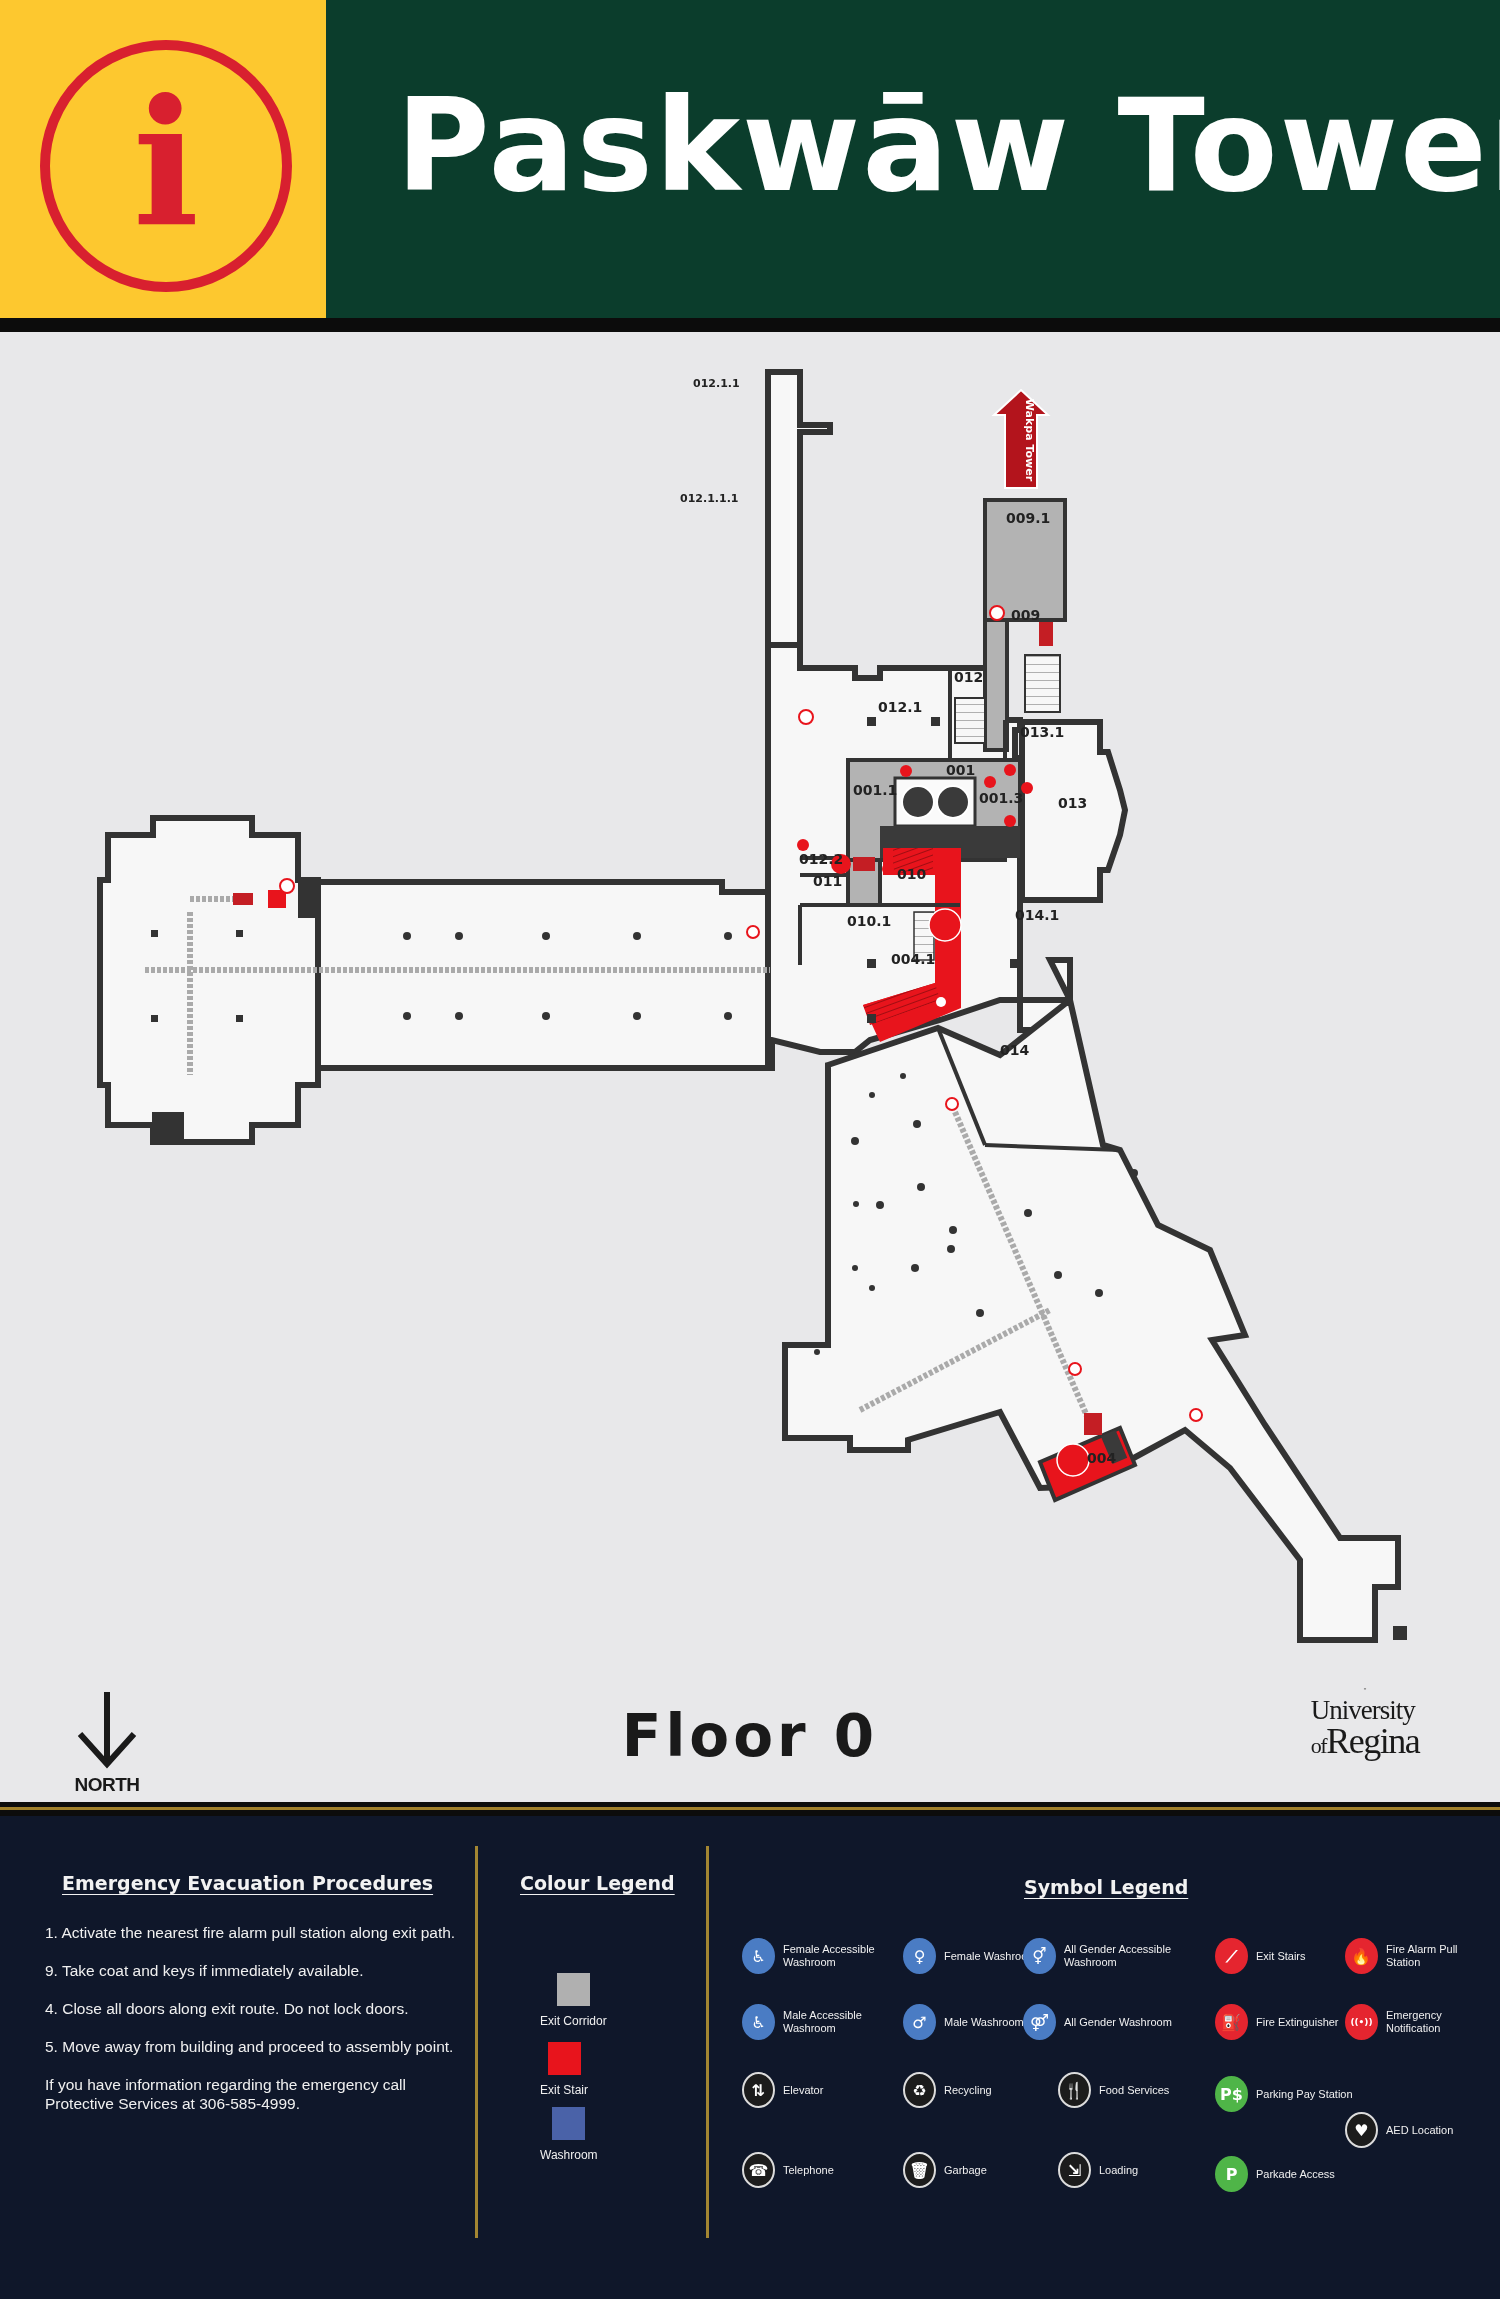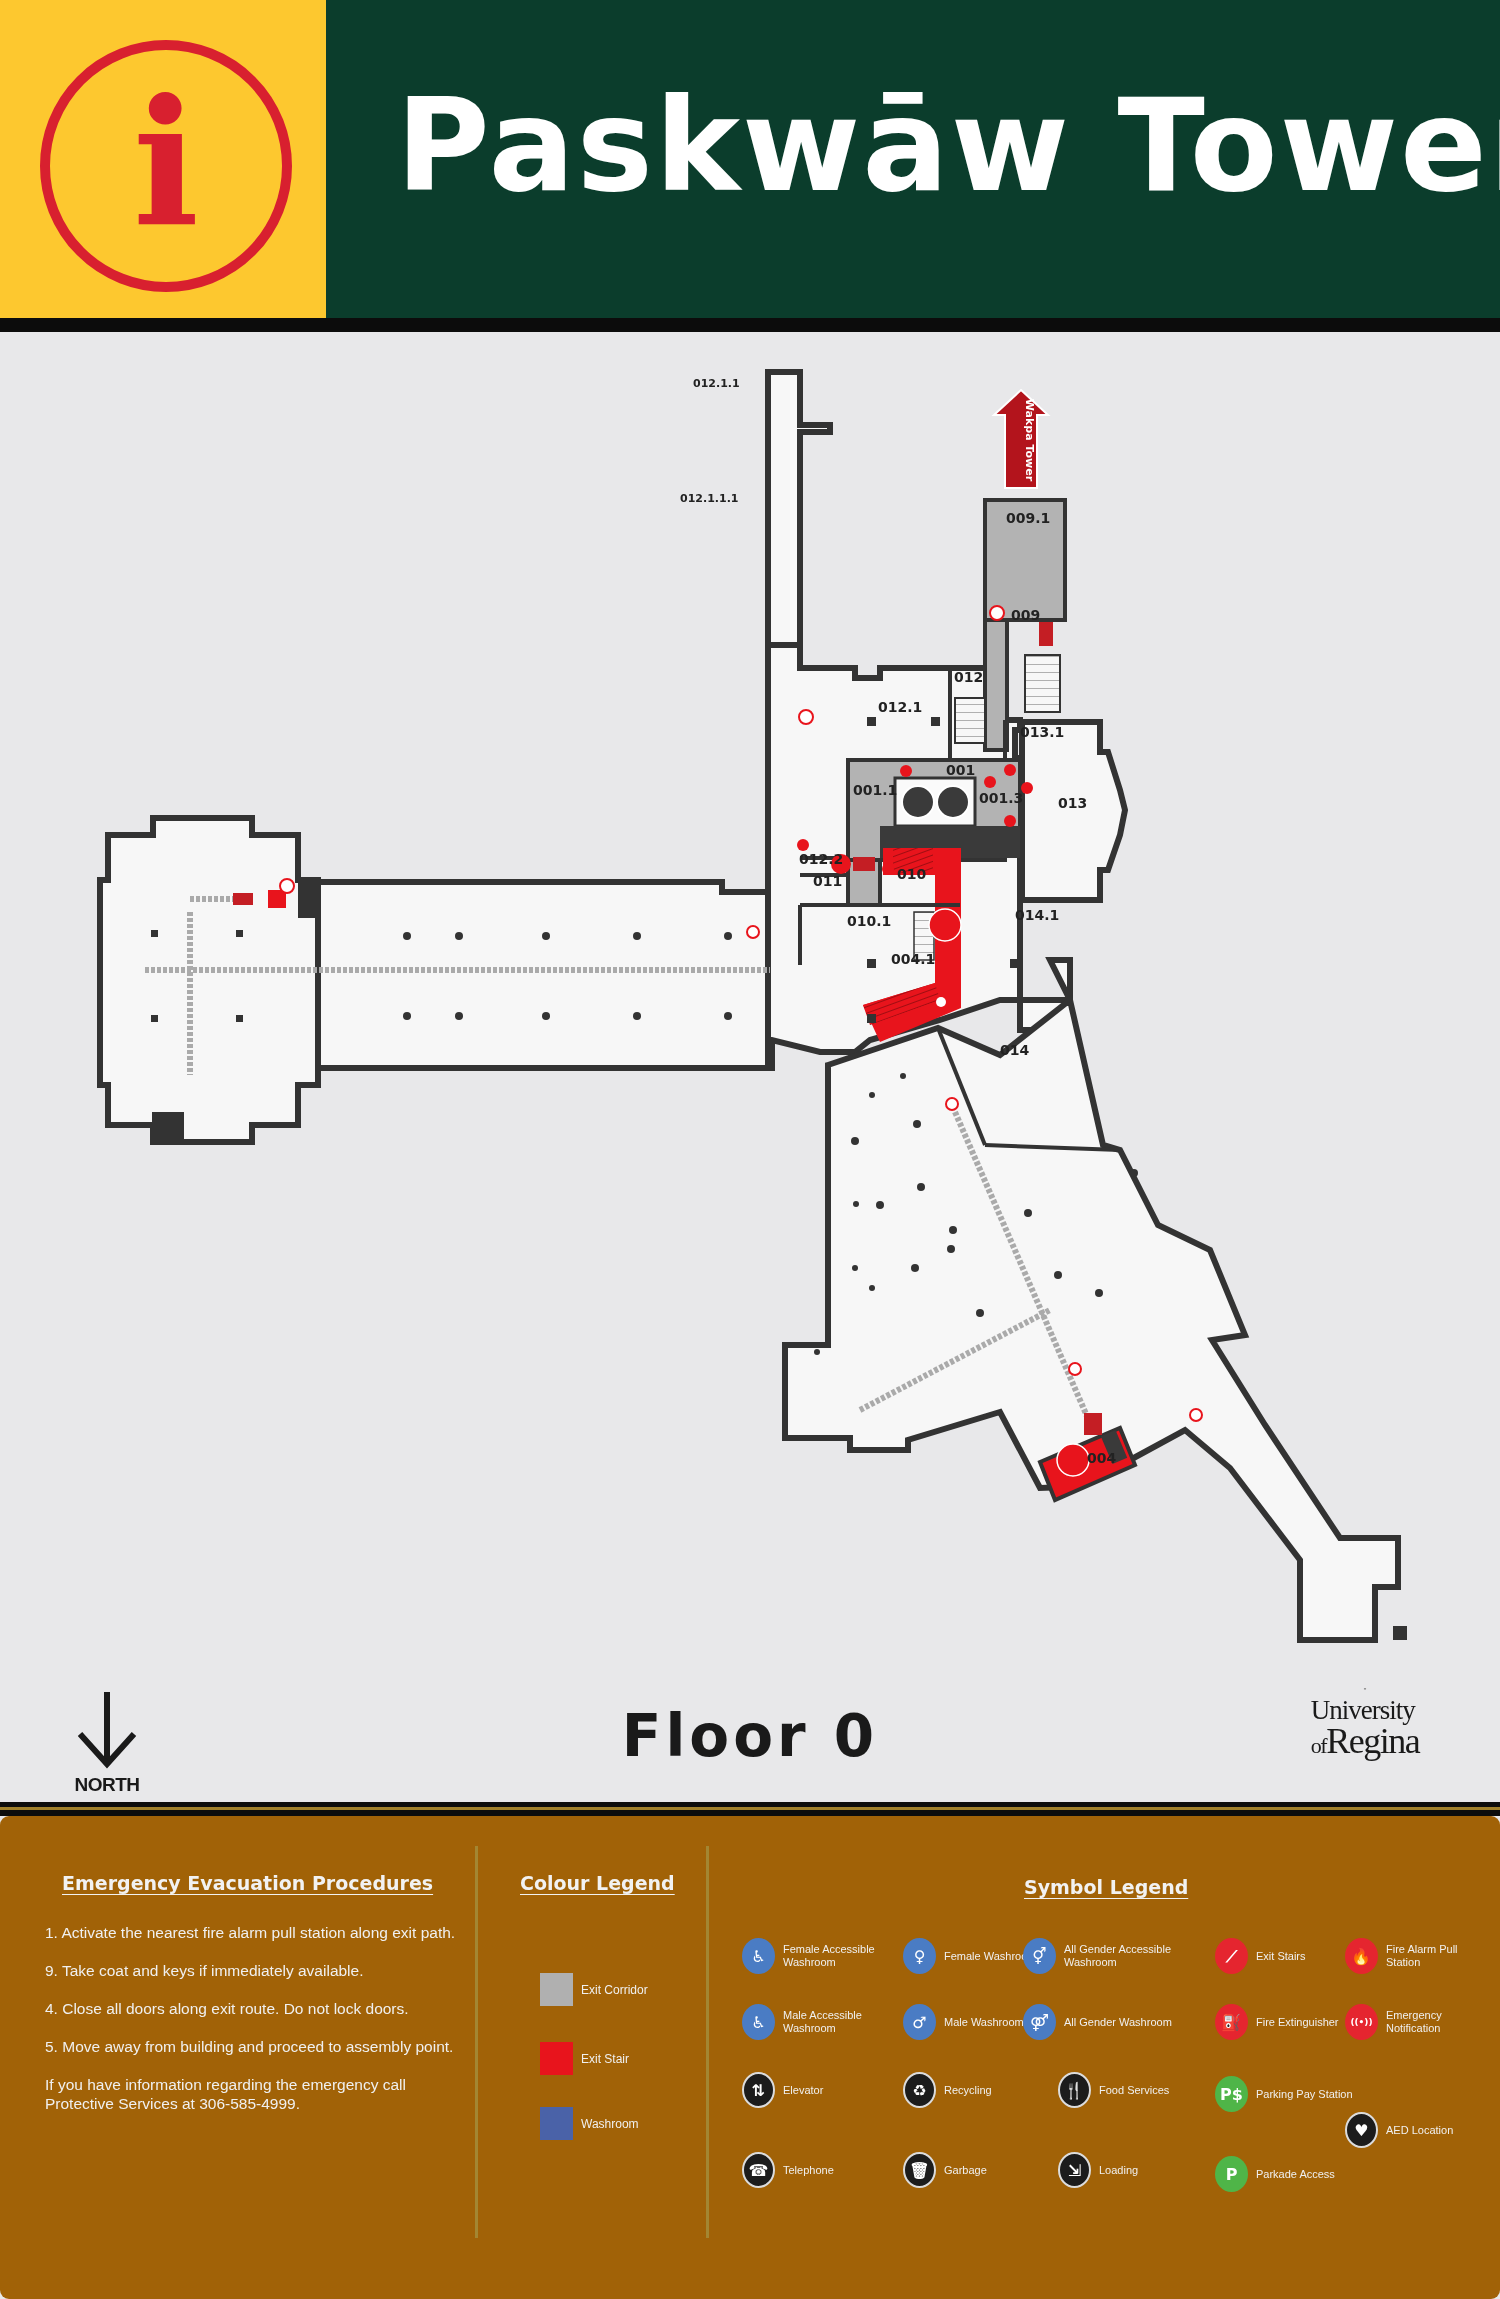--- a/index.html
+++ b/index.html
@@ -31,29 +31,29 @@
   .uofr { position: absolute; left: 1260px; top: 1688px; width: 210px; height: 70px; display: flex; align-items: center; gap: 8px; flex-direction: column; }
   .uofr-shield { width: 52px; height: 66px; }
   .uofr-text { font-family: "Liberation Serif", serif; color: #1a1a1a; line-height: 0.95; }
   .uofr-text .l1 { font-size: 27px; letter-spacing: -1px; display: block; }
   .uofr-text .l2 { font-size: 36px; letter-spacing: -1.5px; display: block; }
   .uofr-text .l2 small { font-size: 22px; }
 
   
   .footer-bar { position: absolute; left: 0; top: 1802px; width: 1500px; height: 14px; background: #0c0c0c; }
   .footer-gold { position: absolute; left: 0; top: 1807px; width: 1500px; height: 3px; background: #a07f2a; }
-  .footer { position: absolute; left: 0; top: 1816px; width: 1500px; height: 483px; background: #a16207; color: #f2f2f2; border-radius: 9px; }
+  .footer { position: absolute; left: 0; top: 1816px; width: 1500px; height: 483px; background: #0f172a; color: #f2f2f2; }
   .vdiv { position: absolute; width: 3px; background: #a38632; }
   .sec-title { position: absolute; font-family: "DejaVu Sans", sans-serif; font-weight: bold; font-size: 19px; color: #f2f2f2;
     text-decoration: underline; text-underline-offset: 4px; white-space: nowrap; }
   .proc { position: absolute; left: 45px; top: 107px; width: 420px; font-family: "Liberation Sans", sans-serif; font-size: 15.5px;
     line-height: 19px; color: #f0f0f0; }
   .proc p { margin-bottom: 19px; }
 
-  .swatch-row { position: absolute; left: 540px; display: flex; align-items: center; gap: 8px; }
+  .swatch-row { position: absolute; left: 540px; display: flex; align-items: center; gap: 8px; flex-direction: column; }
   .swatch { width: 33px; height: 33px; }
   .swatch-label { font-family: "Liberation Sans", sans-serif; font-size: 12px; color: #f0f0f0; }
 
   .sym { position: absolute; display: flex; align-items: center; gap: 8px; }
   .sym-icon { width: 33px; height: 36px; border-radius: 50%; display: flex; align-items: center; justify-content: center;
     font-size: 16px; color: #fff; font-weight: bold; flex-shrink: 0; }
   .sym-icon.blue { background: #4a7cc4; }
   .sym-icon.red { background: #e5252f; }
   .sym-icon.green { background: #4fb548; }
   .sym-icon.outline { background: #1c1c1c; border: 2px solid #dcdcdc; }

